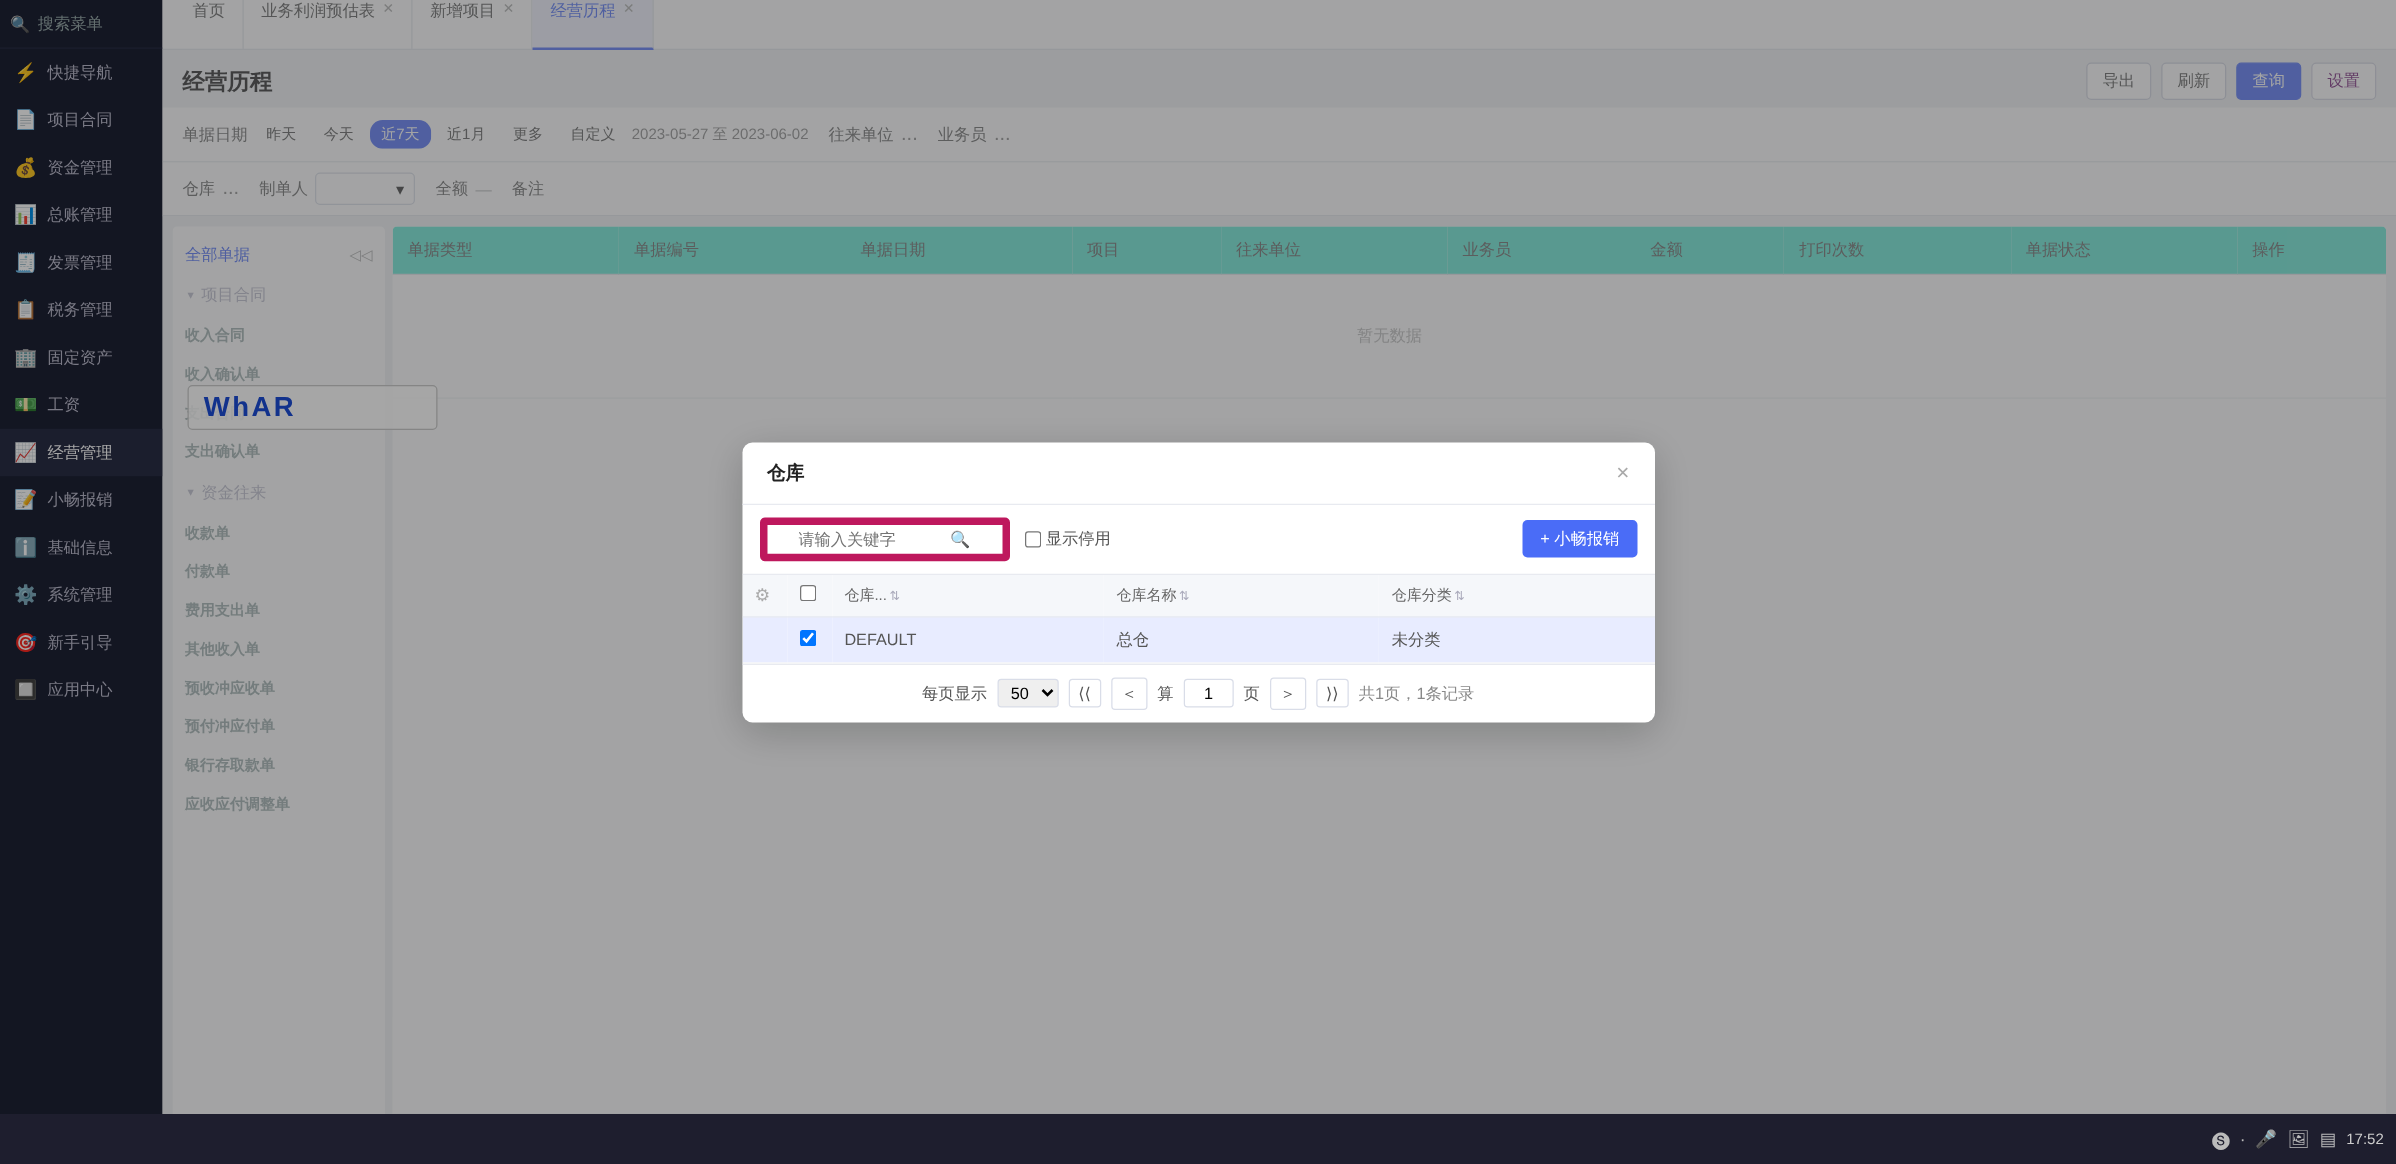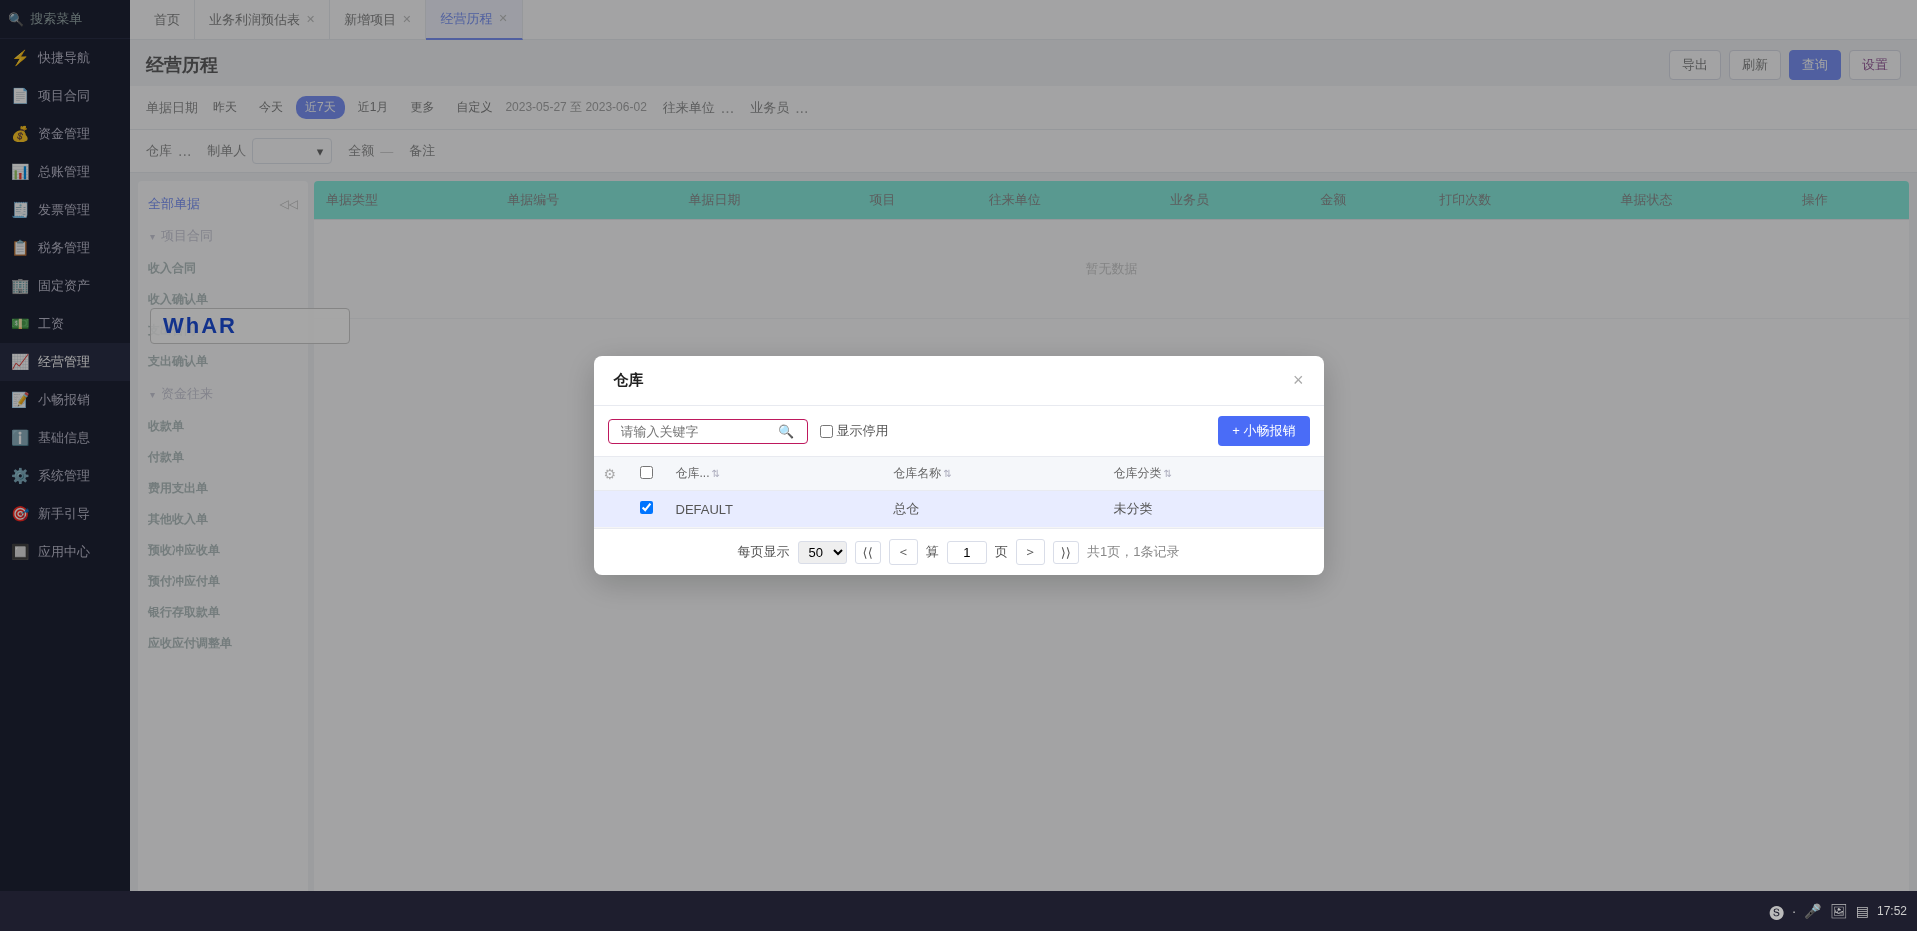--- a/index.html
+++ b/index.html
@@ -16,21 +16,21 @@
     .sidebar-nav-item.active { background: #2a2e45; color: #fff; }
     .sidebar-nav-item .icon { width: 18px; height: 18px; display: inline-flex; align-items: center; justify-content: center; font-size: 15px; }
     .sidebar-bottom { margin-top: auto; padding: 10px 12px; display: flex; align-items: center; gap: 10px; border-top: 1px solid #2a2e45; }
     .sidebar-bottom-icon { color: #9aa; font-size: 14px; cursor: pointer; }
 
     
     .main-content { flex: 1; display: flex; flex-direction: column; overflow: hidden; background: #f0f2f5; }
 
     
     .tab-bar { display: flex; align-items: center; background: #fff; border-bottom: 1px solid #e4e7ed; padding: 0 10px; height: 40px; gap: 0; }
-    .tab-item { display: flex; align-items: center; padding: 0 14px; height: 40px; font-size: 13px; color: #555; cursor: pointer; border-right: 1px solid #e4e7ed; gap: 6px; white-space: nowrap; }
+    .tab-item { display: flex; align-items: flex-start; padding: 0 14px; height: 40px; font-size: 13px; color: #555; cursor: pointer; border-right: 1px solid #e4e7ed; gap: 6px; white-space: nowrap; }
     .tab-item.active { color: #4a6cf7; border-bottom: 2px solid #4a6cf7; background: #f0f3ff; }
     .tab-item .close-btn { font-size: 11px; color: #aaa; cursor: pointer; }
 
     
     .page-header { display: flex; align-items: center; justify-content: space-between; padding: 10px 16px 6px; background: #f0f2f5; }
     .page-title { font-size: 18px; font-weight: 600; color: #222; }
     .page-actions { display: flex; gap: 8px; }
     .action-btn { display: flex; align-items: center; gap: 4px; padding: 5px 12px; border-radius: 4px; font-size: 13px; cursor: pointer; border: 1px solid #d0d3e0; background: #fff; color: #555; }
     .action-btn.primary { background: #4a6cf7; color: #fff; border-color: #4a6cf7; }
 
@@ -64,21 +64,21 @@
     .modal { background: #fff; border-radius: 8px; width: 730px; max-height: 440px; display: flex; flex-direction: column; box-shadow: 0 8px 32px rgba(0,0,0,0.2); }
     .modal-header { display: flex; align-items: center; justify-content: space-between; padding: 14px 20px; border-bottom: 1px solid #e8eaf0; }
     .modal-title { font-size: 15px; font-weight: 600; color: #222; }
     .modal-close { cursor: pointer; color: #aaa; font-size: 18px; }
     .modal-body { display: flex; flex: 1; overflow: hidden; min-height: 0; }
     .modal-sidebar { width: 140px; border-right: 1px solid #e8eaf0; padding: 10px 0; flex-shrink: 0; overflow-y: auto; }
     .modal-sidebar-item { padding: 8px 14px; font-size: 13px; cursor: pointer; color: #555; display: flex; align-items: center; gap: 6px; }
     .modal-sidebar-item.active { color: #4a6cf7; }
     .modal-main { flex: 1; display: flex; flex-direction: column; overflow: hidden; }
     .modal-toolbar { display: flex; align-items: center; justify-content: space-between; padding: 10px 14px; border-bottom: 1px solid #e8eaf0; }
-    .modal-search { display: flex; align-items: center; border: 1px solid #be185d; border-radius: 4px; padding: 4px 12px; gap: 6px; width: 200px; }
+    .modal-search { display: flex; align-items: center; border: 6px solid #be185d; border-radius: 4px; padding: 4px 25px; gap: 6px; width: 200px; }
     .modal-search input { border: none; outline: none; font-size: 13px; color: #555; width: 100%; background: transparent; }
     .modal-search-icon { color: #aaa; font-size: 13px; }
     .modal-checkbox-label { display: flex; align-items: center; gap: 4px; font-size: 13px; color: #555; cursor: pointer; }
     .add-btn { background: #4a6cf7; color: #fff; border: none; border-radius: 4px; padding: 6px 14px; font-size: 13px; cursor: pointer; display: flex; align-items: center; gap: 4px; }
     .modal-table { flex: 1; overflow-y: auto; }
     .modal-table table { width: 100%; border-collapse: collapse; font-size: 13px; }
     .modal-table th { background: #f5f7fa; color: #666; font-weight: 500; padding: 8px 10px; text-align: left; border-bottom: 1px solid #e8eaf0; white-space: nowrap; font-size: 12px; }
     .modal-table td { padding: 9px 10px; border-bottom: 1px solid #f5f5f5; font-size: 13px; }
     .modal-table tr.selected td { background: #e8ecff; }
     .modal-table .sort-icon { color: #aab; font-size: 10px; margin-left: 2px; }

